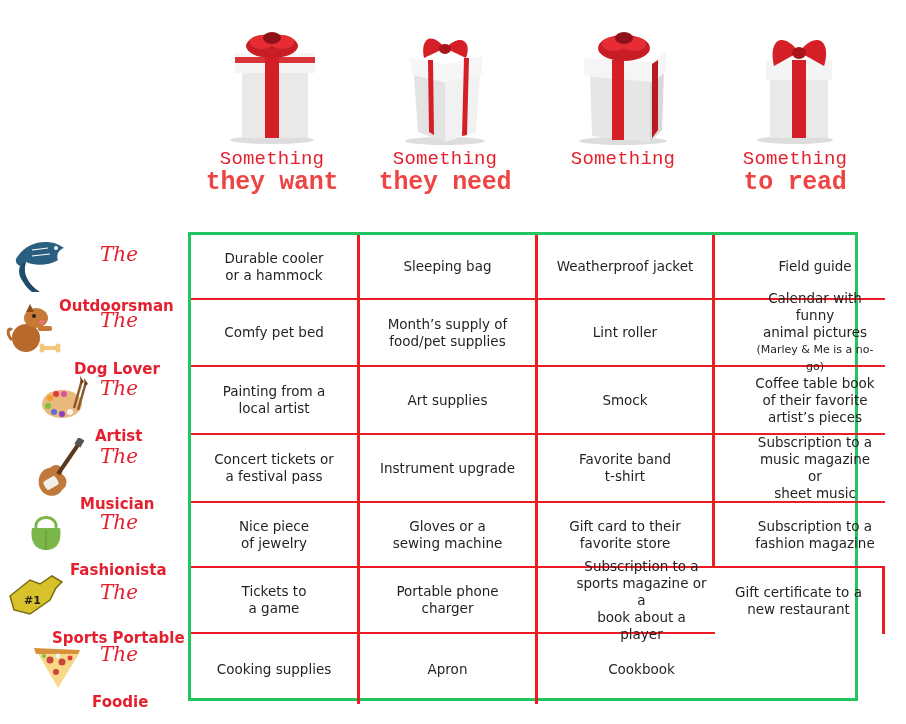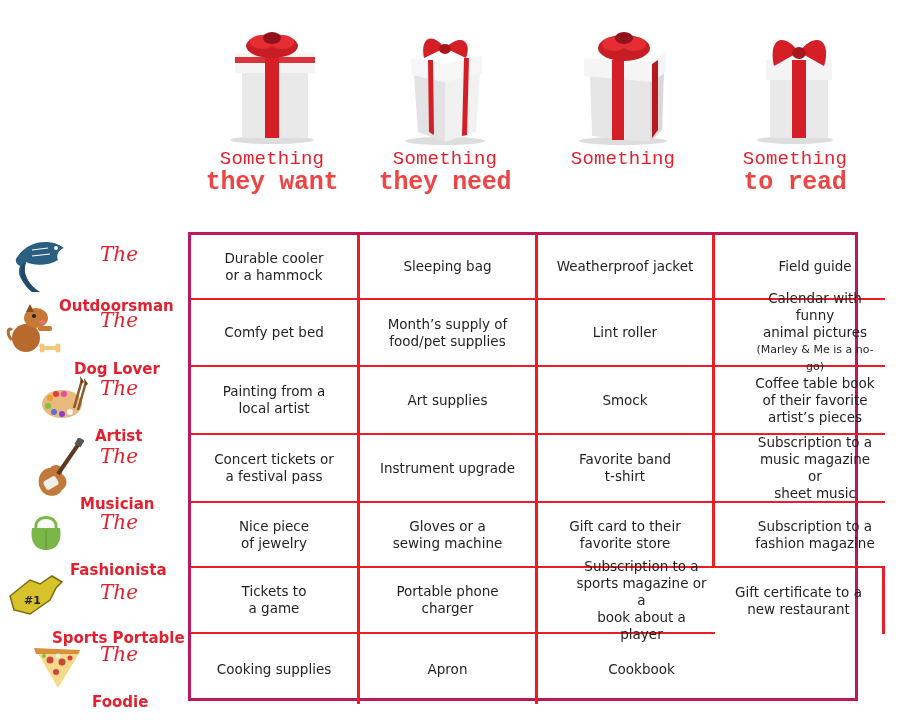--- a/index.html
+++ b/index.html
@@ -7,21 +7,21 @@
          font-family:"DejaVu Sans", sans-serif; }
 
   .col-head { position:absolute; top:20px; width:170px; text-align:center; }
   .col-head svg { display:block; margin:0 auto; }
   .col-sub { color:#e4202e; font-family:Liberation Mono, monospace; font-size:19px;
              line-height:20px; margin-top:4px; letter-spacing:0.2px; }
   .col-main { color:#ef4444; font-family:Liberation Mono, monospace; font-weight:bold;
               font-size:25px; line-height:27px; letter-spacing:-0.3px; }
 
   .grid { position:absolute; left:188px; top:232px; width:670px; height:469px;
-          border:3px solid #be185d; box-sizing:border-box;
+          border:3px solid #22c55e; box-sizing:border-box;
           display:grid;
           grid-template-columns:169px 178px 177px 170px;
           grid-template-rows:65px 67px 68px 68px 65px 66px 70px; }
   .cell { border-right:3px solid #ed1c24; border-bottom:2px solid #ed1c24;
           display:flex; align-items:center; justify-content:center;
           text-align:center; font-family:"DejaVu Sans", sans-serif; font-size:13.5px;
           line-height:17px; color:#231f20; padding:0 6px; box-sizing:border-box;
           white-space:pre-line; }
   .cell.last-col { border-right:none;padding-left:36px; }
   .cell.last-row { border-bottom:none; }

